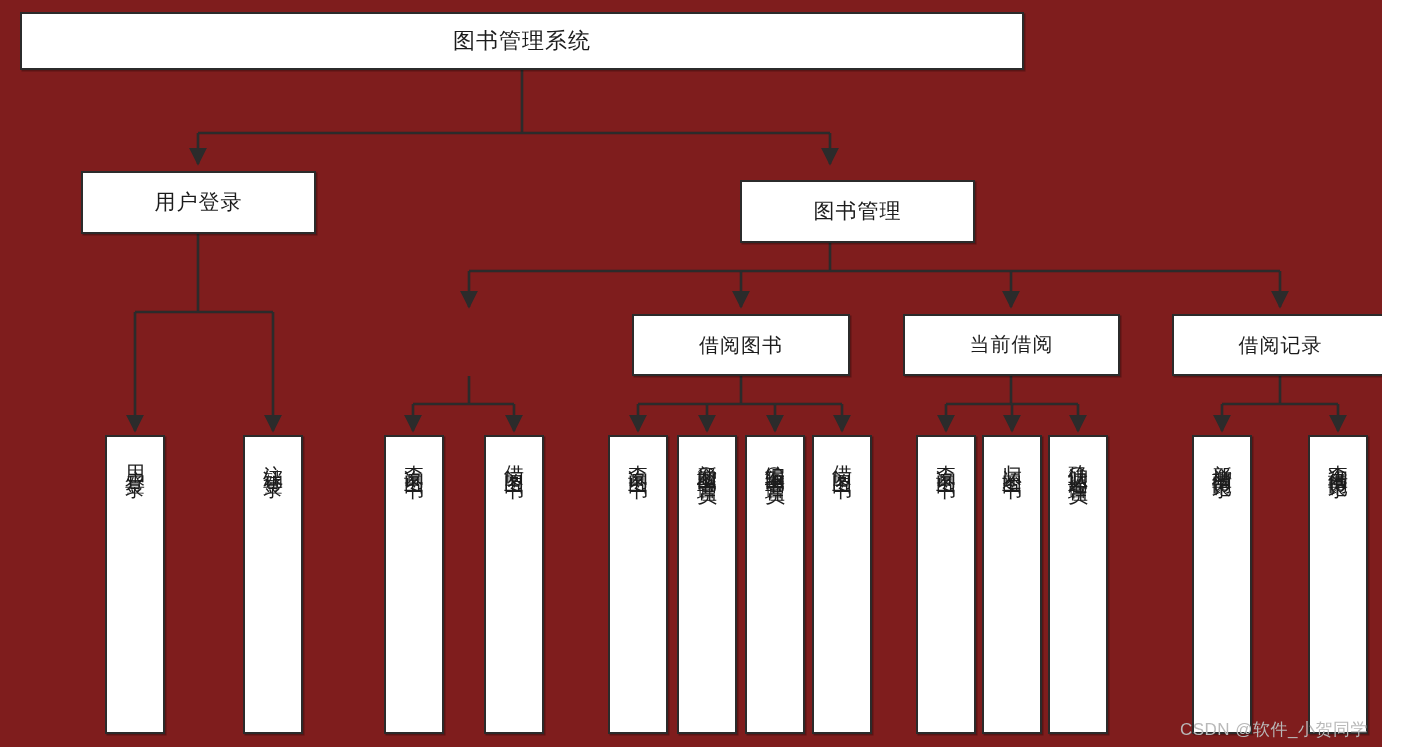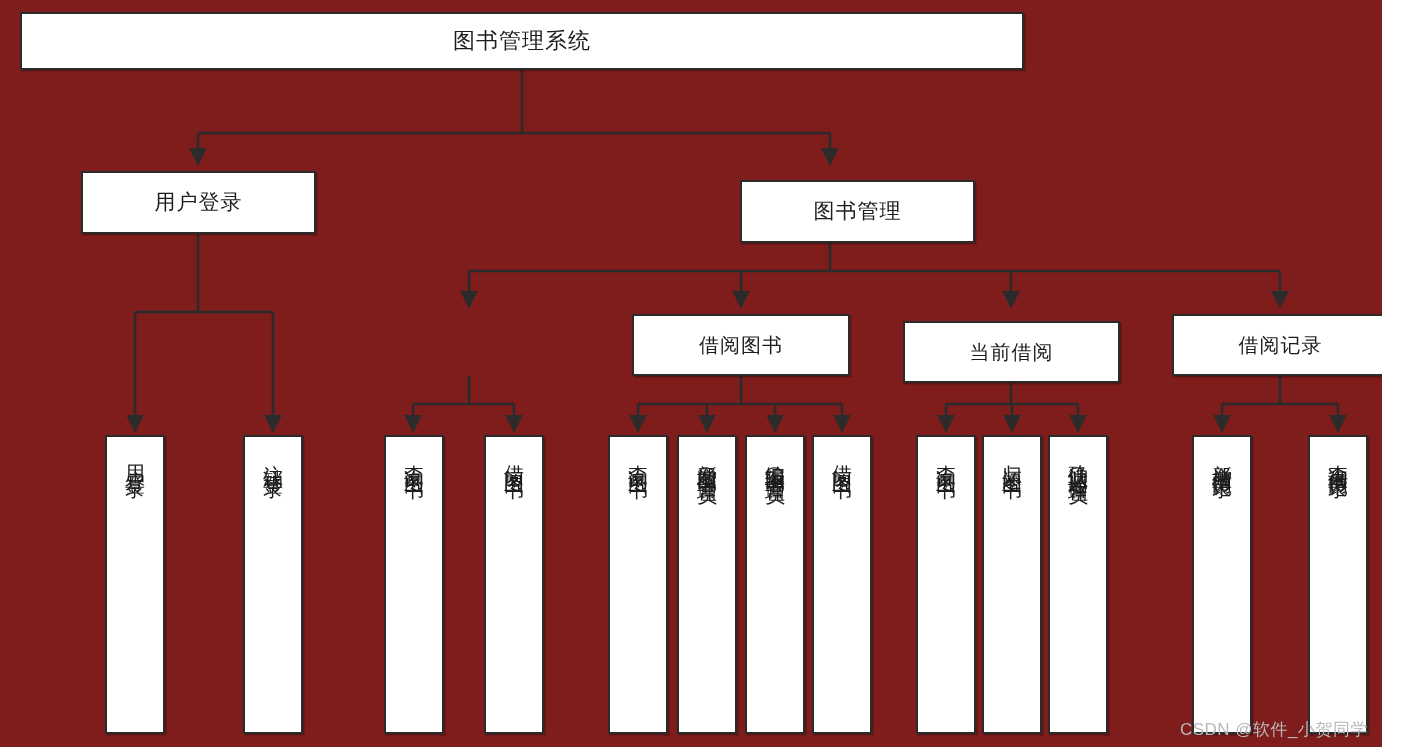--- a/index.html
+++ b/index.html
@@ -142,21 +142,21 @@
 
   <div class="node level2" style="left:740px; top:171px; width:235px; height:63px;margin-top:9px;">
     <span class="node-label">图书管理</span>
   </div>
 
 
   <div class="node level3" style="left:632px; top:314px; width:218px; height:62px;">
     <span class="node-label">借阅图书</span>
   </div>
 
-  <div class="node level3" style="left:903px; top:321px; width:217px; height:62px;">
+  <div class="node level3" style="left:903px; top:314px; width:217px; height:62px;font-family:Liberation Mono, monospace;">
     <span class="node-label">当前借阅</span>
   </div>
 
   <div class="node level3" style="left:1172px; top:314px; width:217px; height:62px;justify-content:center;">
     <span class="node-label">借阅记录</span>
   </div>
 
   <div class="node leaf" style="left:105px; top:435px; width:60px; height:299px;">
     <span class="node-label">用户登录</span>
   </div>

